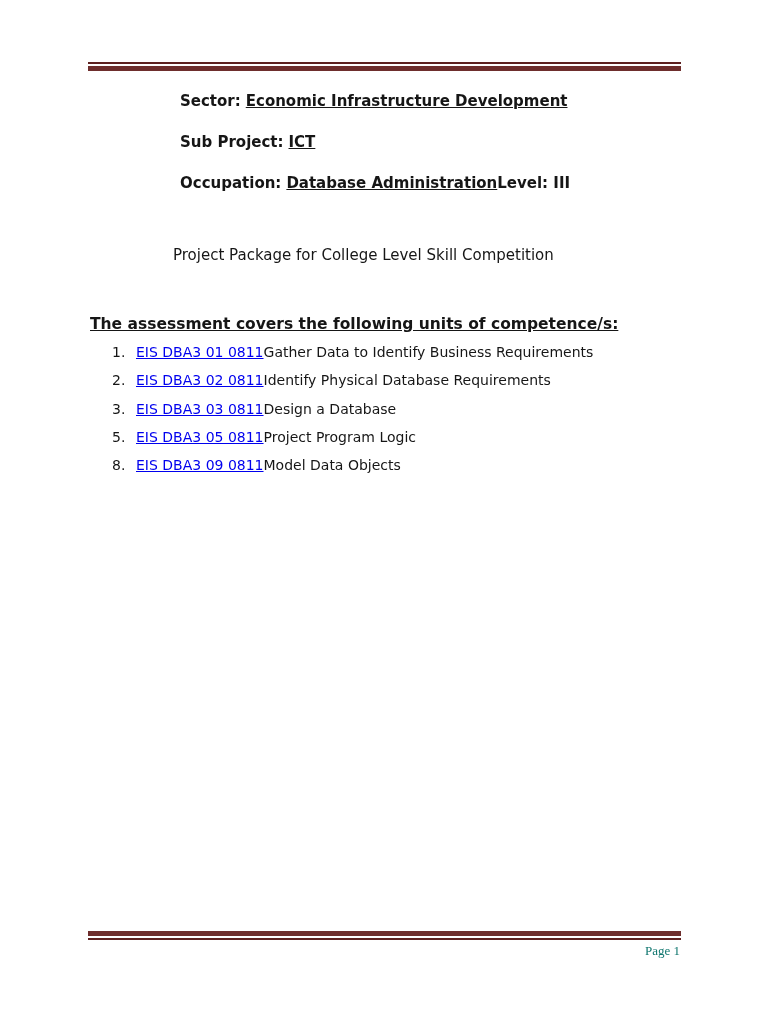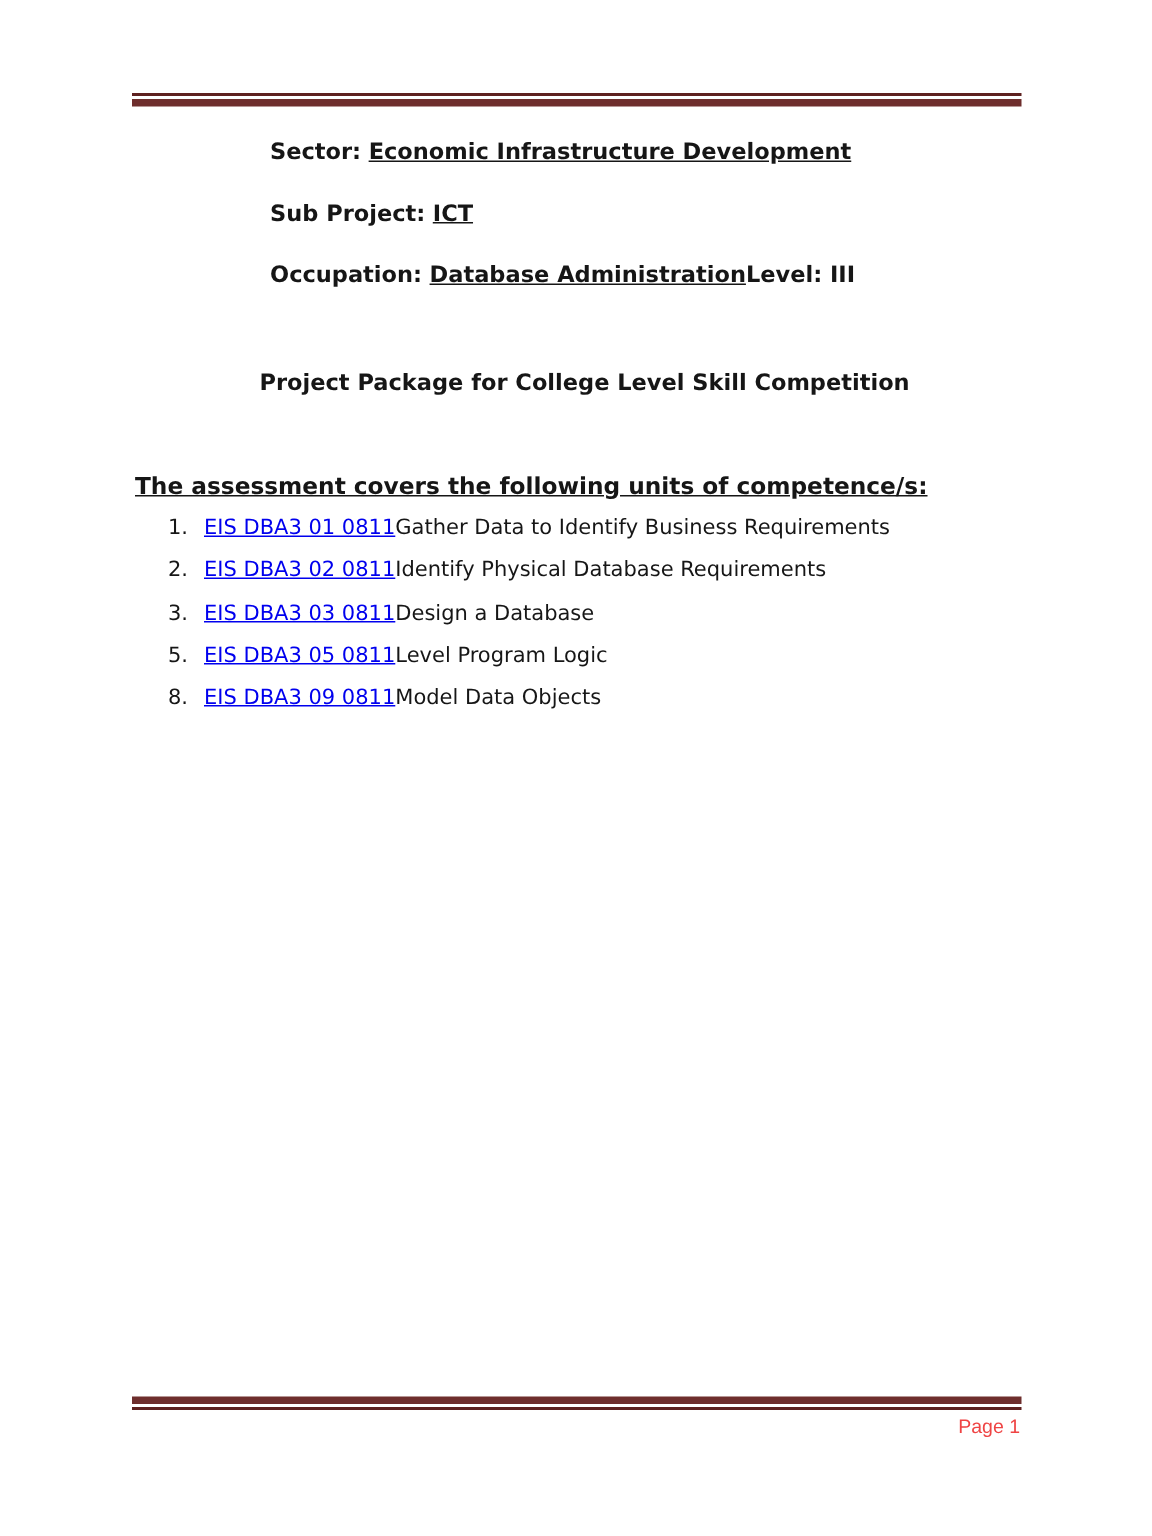--- a/index.html
+++ b/index.html
@@ -41,21 +41,21 @@
   .f0 { top: 92px; }
   .f1 { top: 133px; }
   .f2 { top: 174px; }
   .hdr-line .label { margin-right: 5px; }
   .u { text-decoration: underline; }
 
   .doc-title {
     position: absolute;
     left: 173px;
     top: 246px;
-    font-weight: bold;
+    font-weight: normal;
     font-size: 15px;
     white-space: nowrap;
   }
 
   .assess-heading {
     position: absolute;
     left: 90px;
     top: 315px;
     font-weight: bold;
     font-size: 15.5px;
@@ -75,23 +75,23 @@
   }
   .units li { margin-bottom: 10.8px; white-space: nowrap; }
   .units .num { display: inline-block; width: 24px; }
   .units a,
   .units a:visited { color: var(--link, #0000ee); text-decoration: underline; }
 
   .page-number {
     position: absolute;
     top: 943px;
     right: 88px;
-    font-family: Liberation Sans, sans-serif;
+    font-family: Liberation Serif, serif;
     font-size: 13px;
-    color: #ef4444;
+    color: #0f766e;
   }
 </style>
 </head>
 <body>
 
 <div class="page">
 
   <div class="rule rule-top"></div>
 
   <div class="hdr-line f0">
@@ -114,21 +114,21 @@
     <li>
       <span class="num">1.</span><a href="#">EIS DBA3 01 0811</a><span>Gather Data to Identify Business Requirements</span>
     </li>
     <li>
       <span class="num">2.</span><a href="#">EIS DBA3 02 0811</a><span>Identify Physical Database Requirements</span>
     </li>
     <li>
       <span class="num">3.</span><a href="#">EIS DBA3 03 0811</a><span>Design a Database</span>
     </li>
     <li>
-      <span class="num">5.</span><a href="#">EIS DBA3 05 0811</a><span>Level Program Logic</span>
+      <span class="num">5.</span><a href="#">EIS DBA3 05 0811</a><span>Project Program Logic</span>
     </li>
     <li>
       <span class="num">8.</span><a href="#">EIS DBA3 09 0811</a><span>Model Data Objects</span>
     </li>
   </ol>
 
   <div class="rule rule-bottom"></div>
 
   <div class="page-number">Page 1</div>
 

